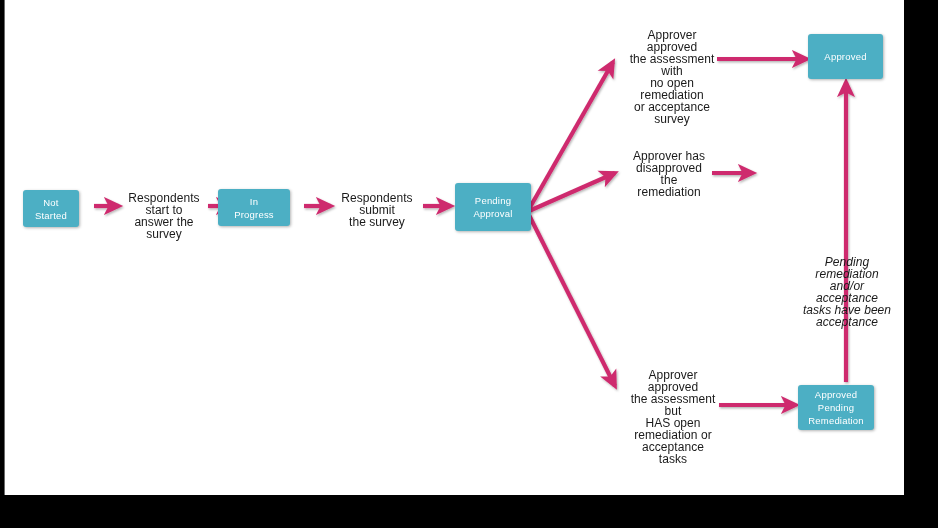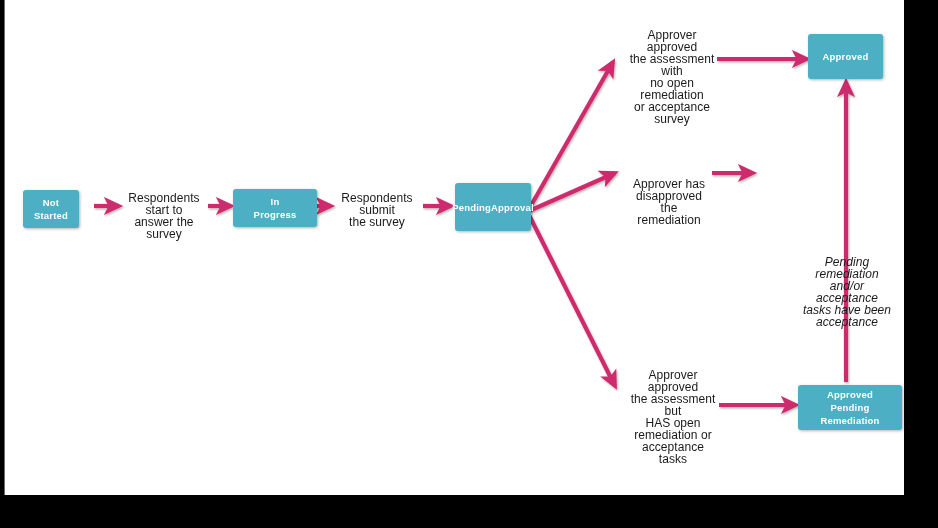--- a/index.html
+++ b/index.html
@@ -35,27 +35,27 @@
   }
   .node {
     position: absolute;
     background: #4CAFC4;
     border-radius: 3px;
     display: flex;
     align-items: center;
     justify-content: center;
     text-align: center;
     color: #ffffff;
-    font-weight: bold;
+    font-weight: normal;
     font-size: 9.5px;
     line-height: 13px;
     letter-spacing: 0.2px;
     box-shadow: 1px 1px 3px rgba(0,0,0,0.30);
     box-sizing: border-box;
-    padding: 19px;
+    padding: 13px;
   }
   .edge-label {
     position: absolute;
     color: #1a1a1a;
     font-size: 12px;
     line-height: 12px;
     text-align: center;
     letter-spacing: 0.05px;
   }
 </style>
@@ -87,35 +87,35 @@
         <line x1="707" y1="173" x2="748" y2="173"></line>
         <line x1="714" y1="405" x2="791" y2="405"></line>
         <line x1="841" y1="382" x2="841" y2="82"></line>
       </g>
     </svg>
 
     <div class="node" style="left:18px; top:190px; width:56px; height:37px;">
       <span>Not Started</span>
     </div>
 
-    <div class="node" style="left:228px; top:189px; width:84px; height:37px;">
+    <div class="node" style="left:213px; top:189px; width:72px; height:37px;">
       <span>In Progress</span>
     </div>
 
-    <div class="node" style="left:450px; top:183px; width:76px; height:48px; flex-direction:row;">
+    <div class="node" style="left:450px; top:183px; width:76px; height:48px; flex-direction:column;">
       <span>Pending</span>
       <span>Approval</span>
     </div>
 
     <div class="node" style="left:803px; top:34px; width:75px; height:45px;">
       <span>Approved</span>
     </div>
 
 
-    <div class="node" style="left:793px; top:385px; width:104px; height:45px; flex-direction:column;">
+    <div class="node" style="left:793px; top:385px; width:76px; height:45px; flex-direction:column;">
       <span>Approved Pending</span>
       <span>Remediation</span>
     </div>
 
     <div class="edge-label" style="left:113px; top:192px; width:92px;">
       <div>Respondents start to</div>
       <div>answer the survey</div>
     </div>
 
     <div class="edge-label" style="left:326px; top:192px; width:92px;">
@@ -123,21 +123,21 @@
       <div>the survey</div>
     </div>
 
     <div class="edge-label" style="left:621px; top:29px; width:92px;">
       <div>Approver approved</div>
       <div>the assessment with</div>
       <div>no open remediation</div>
       <div>or acceptance survey</div>
     </div>
 
-    <div class="edge-label" style="left:621px; top:150px; width:86px;margin-top:28px;">
+    <div class="edge-label" style="left:621px; top:150px; width:86px;">
       <div>Approver has</div>
       <div>disapproved the</div>
       <div>remediation</div>
     </div>
 
     <div class="edge-label" style="left:622px; top:369px; width:92px;">
       <div>Approver approved</div>
       <div>the assessment but</div>
       <div>HAS open</div>
       <div>remediation or</div>

